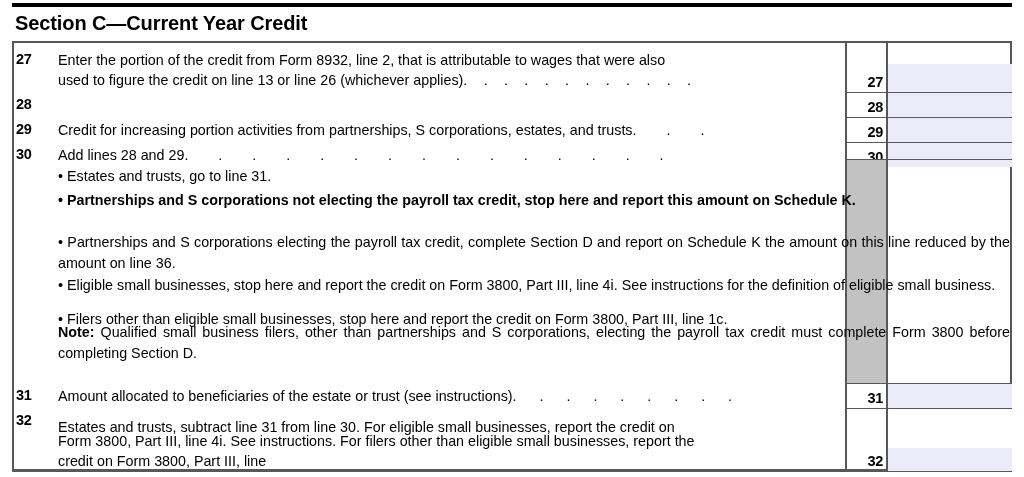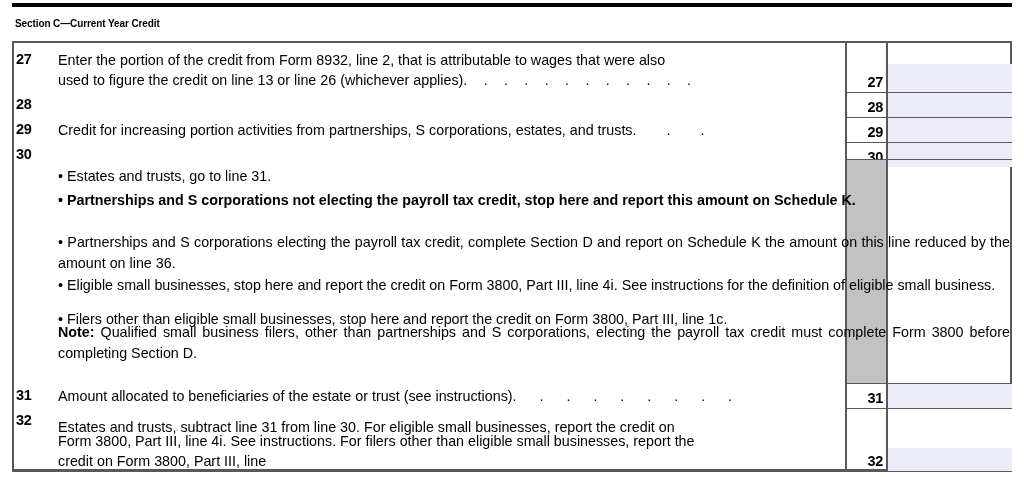--- a/index.html
+++ b/index.html
@@ -34,21 +34,21 @@
   .section-header {
     position: absolute;
     left: 12px;
     top: 7px;
     width: 1000px;
     height: 33px;
     display: flex;
     align-items: center;
   }
   .section-header-title {
-    font-size: 10px;
+    font-size: 20px;
     font-weight: bold;
     letter-spacing: -0.1px;
     padding-left: 3px;
   }
   .section-underrule {
     position: absolute;
     left: 12px;
     top: 41px;
     width: 1000px;
     height: 2px;
@@ -237,20 +237,21 @@
   </div>
   <div class="num-cell" style="top:118px;height:24px;">
     <span>29</span>
   </div>
   <div class="amt-cell" style="top:118px;height:24px;"></div>
   <div class="hrule" style="left:845px;width:167px;top:142px;"></div>
 
   <div class="row" style="top:143px;height:24px;">
     <div class="row-body">
       <div class="line-no" style="top:3px;">30</div>
+      <div class="line-text nojust" style="top:2px;"><span>Add lines 28 and 29</span><span class="leader leader-wide">. . . . . . . . . . . . . . .</span></div>
     </div>
   </div>
   <div class="num-cell" style="top:143px;height:24px;">
     <span>30</span>
   </div>
   <div class="amt-cell" style="top:143px;height:24px;"></div>
   <div class="hrule" style="left:845px;width:167px;top:159px;"></div>
 
   <div class="gray-block" style="top:160px;height:223px;"></div>
 

